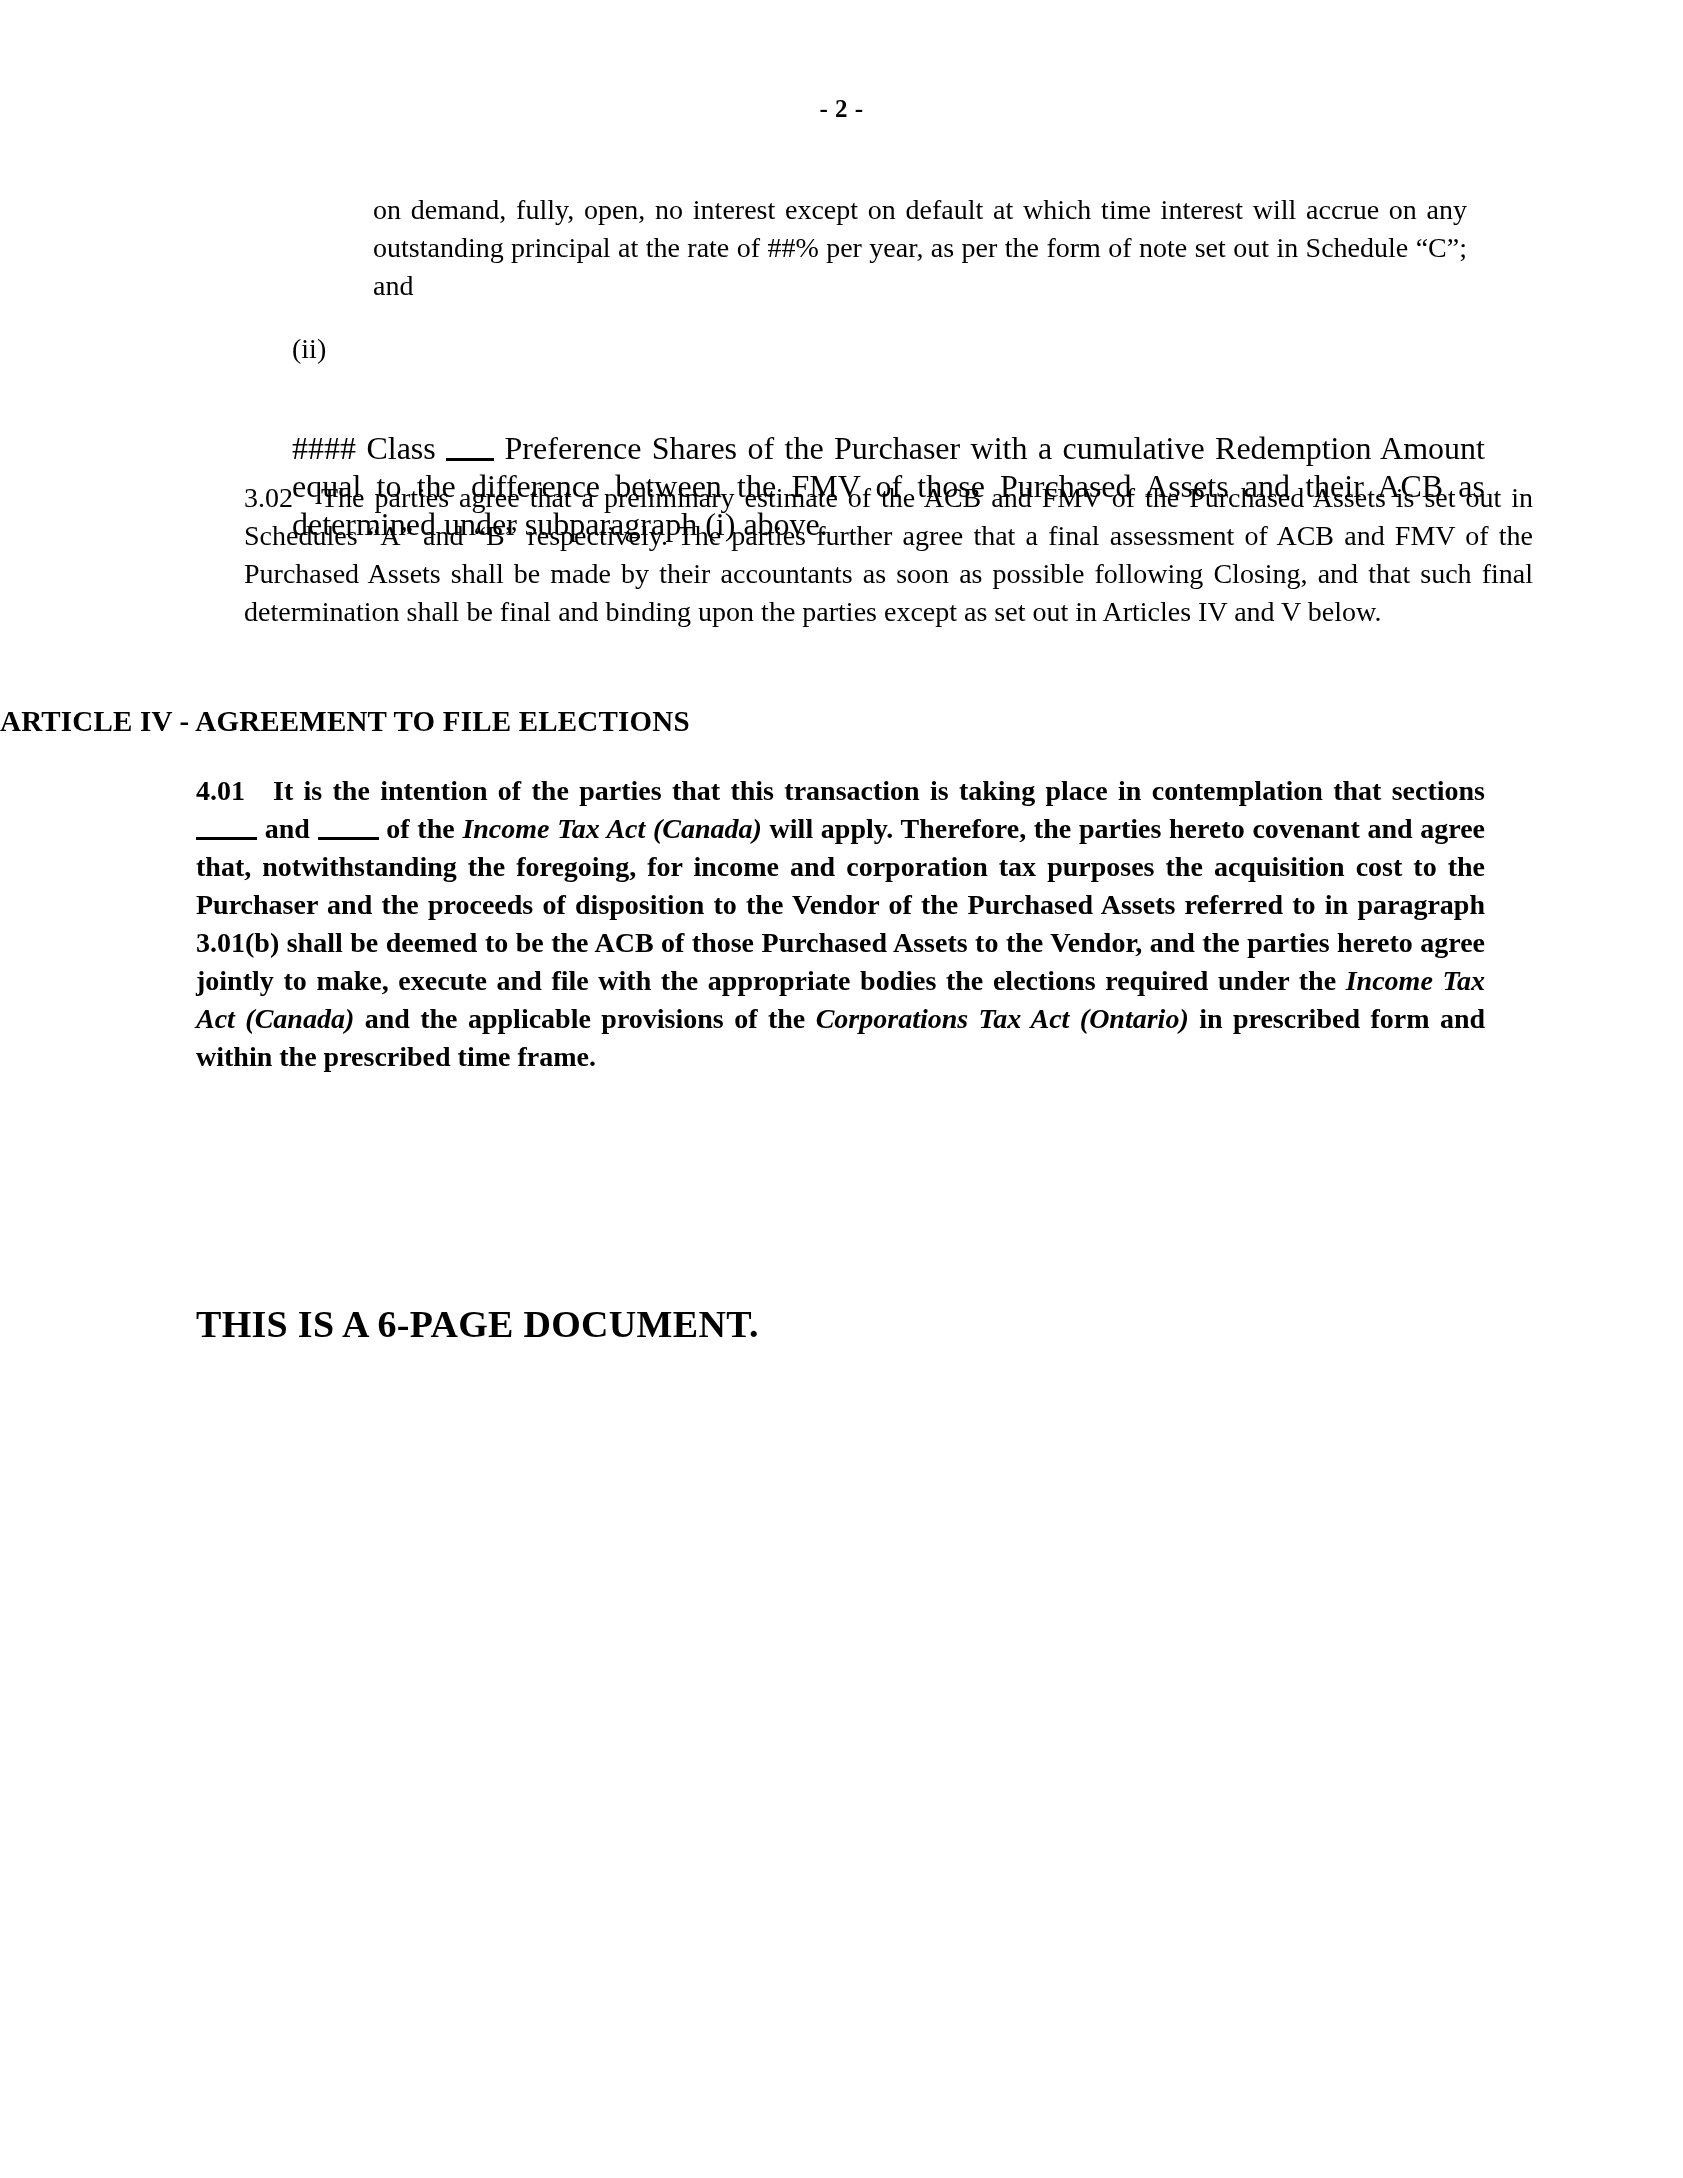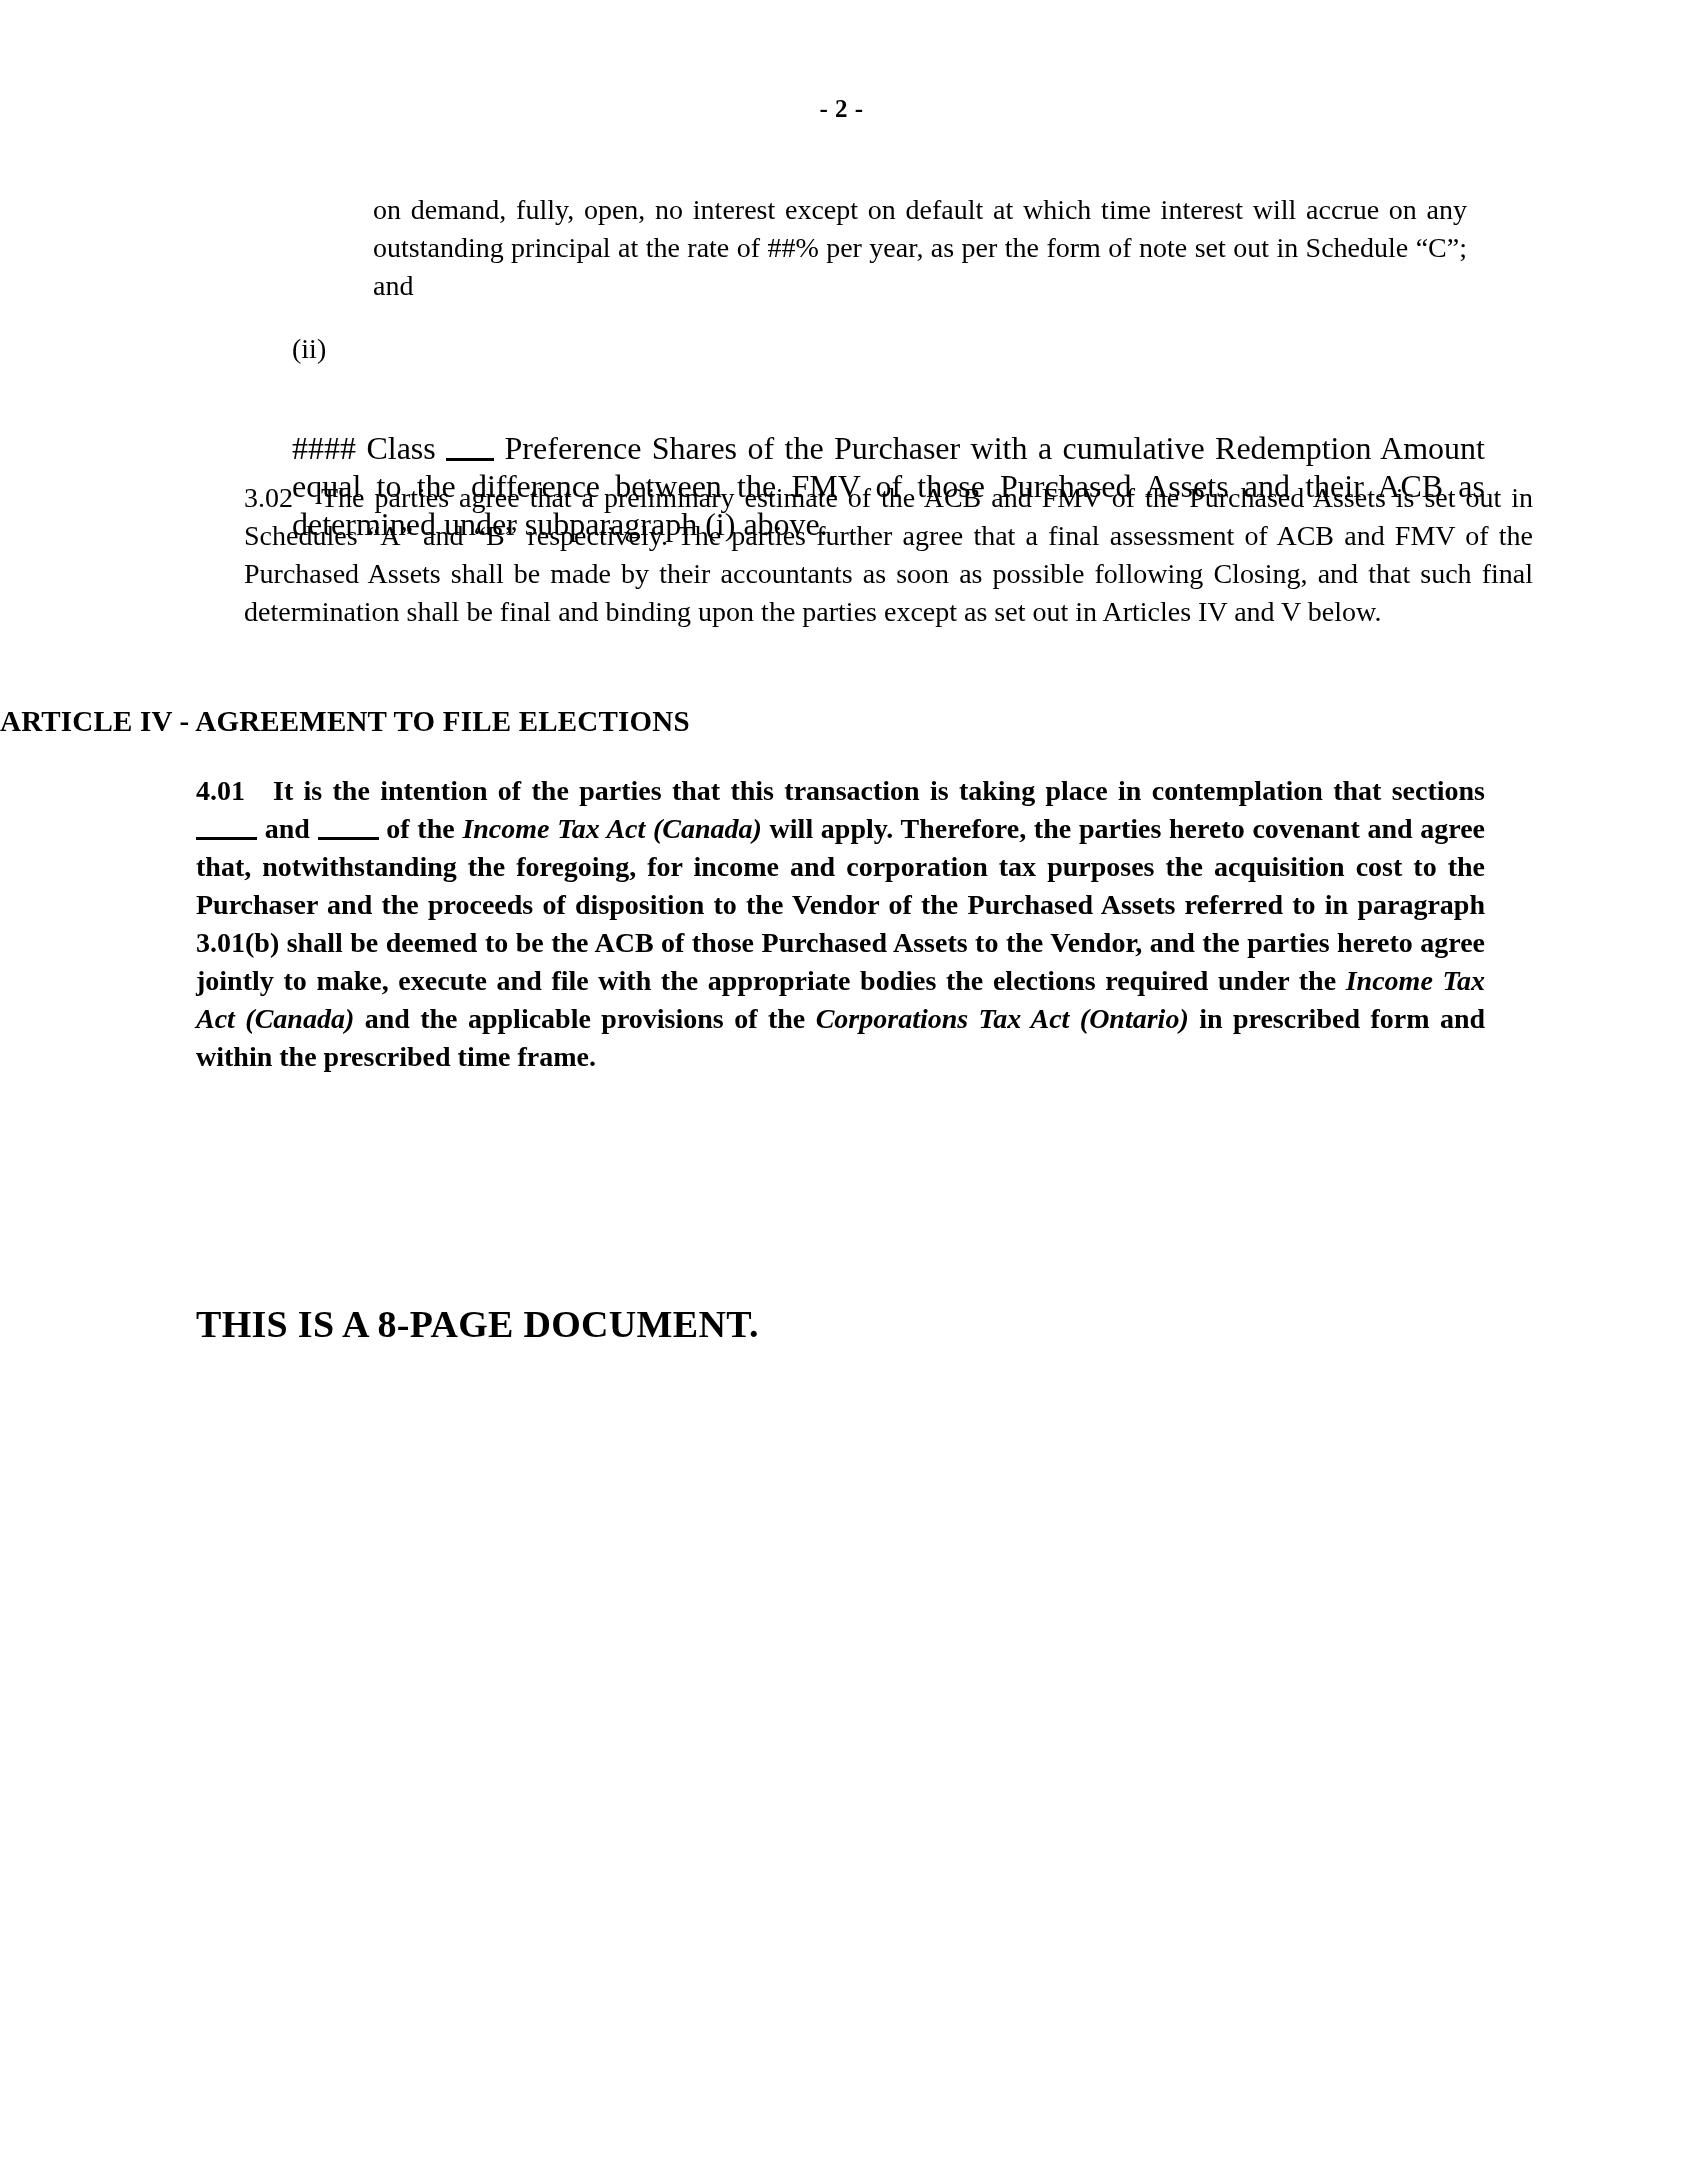--- a/index.html
+++ b/index.html
@@ -141,16 +141,16 @@
   <div class="body-col" style="top: 479px; margin-left: 48px;">
     <p class="para"><span class="clause-num">3.02</span><span>The parties agree that a preliminary estimate of the ACB and FMV of the Purchased Assets is set out in Schedules “A” and “B” respectively. The parties further agree that a final assessment of ACB and FMV of the Purchased Assets shall be made by their accountants as soon as possible following Closing, and that such final determination shall be final and binding upon the parties except as set out in Articles IV and V below.</span></p>
   </div>
 
   <div class="article-title" style="top: 705px;">ARTICLE IV - AGREEMENT TO FILE ELECTIONS</div>
 
   <div class="body-col" style="top: 772px; font-weight: bold;">
     <p class="para"><span class="clause-num">4.01</span><span>It is the intention of the parties that this transaction is taking place in contemplation that sections</span> <span class="blank-md"></span> <span>and</span> <span class="blank-md"></span> <span>of the</span> <span class="ital">Income Tax Act (Canada)</span> <span>will apply. Therefore, the parties hereto covenant and agree that, notwithstanding the foregoing, for income and corporation tax purposes the acquisition cost to the Purchaser and the proceeds of disposition to the Vendor of the Purchased Assets referred to in paragraph 3.01(b) shall be deemed to be the ACB of those Purchased Assets to the Vendor, and the parties hereto agree jointly to make, execute and file with the appropriate bodies the elections required under the</span> <span class="ital">Income Tax Act (Canada)</span> <span>and the applicable provisions of the</span> <span class="ital">Corporations Tax Act (Ontario)</span> <span>in prescribed form and within the prescribed time frame.</span></p>
   </div>
 
-  <div class="doc-note" style="top: 1302px;">THIS IS A 8-PAGE DOCUMENT.</div>
+  <div class="doc-note" style="top: 1302px;">THIS IS A 6-PAGE DOCUMENT.</div>
 
 </div>
 
 
 </body></html>

